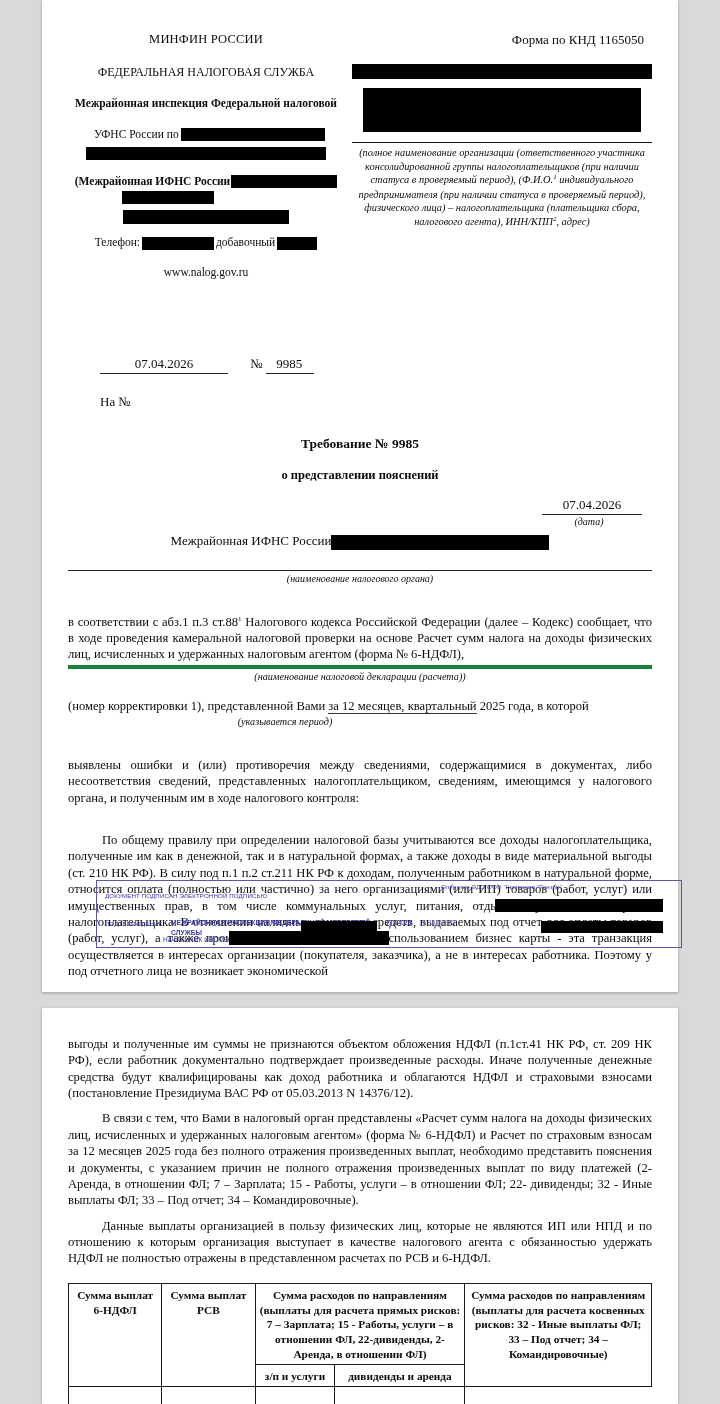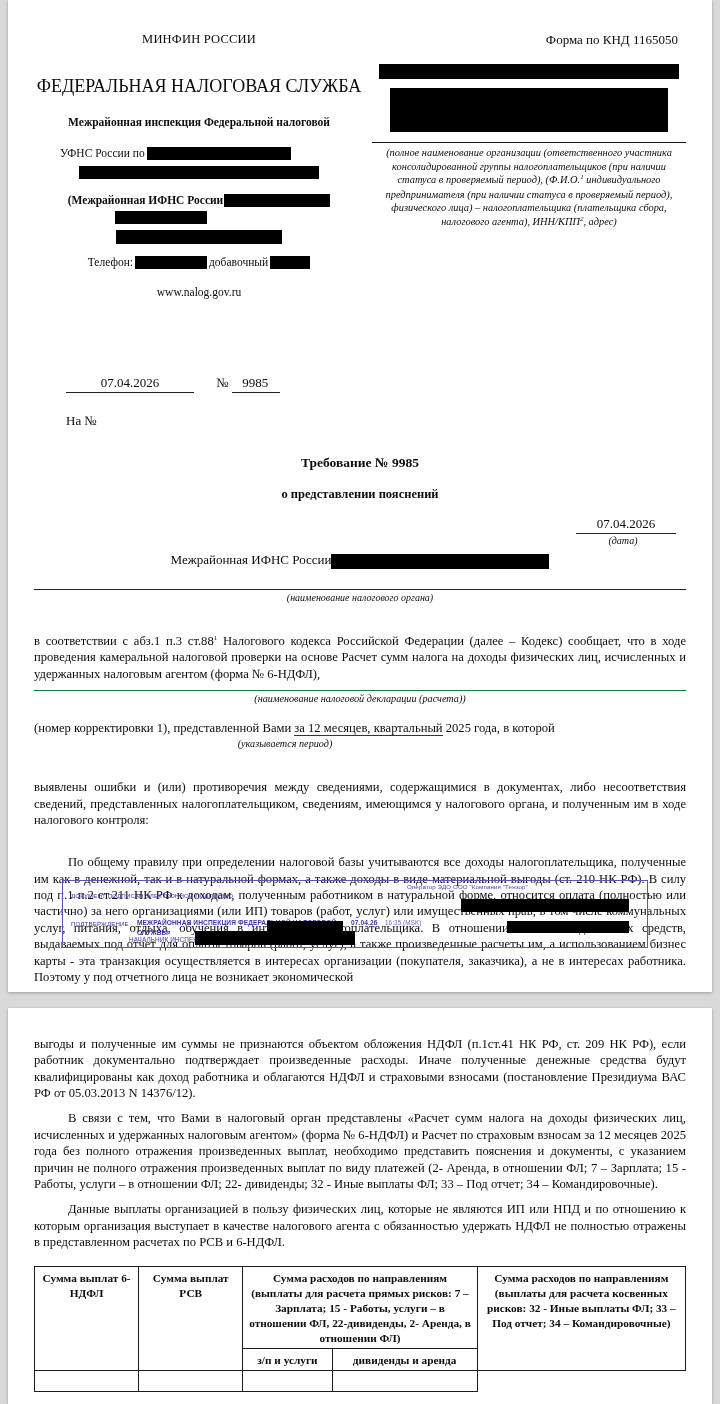--- a/index.html
+++ b/index.html
@@ -15,21 +15,21 @@
     font-family: "Liberation Serif", "DejaVu Serif", serif;
     color: #0c0c0c;
     position: relative;
   }
   .viewer {
     width: 720px;
     position: relative;
   }
   .page {
     background: #ffffff;
-    width: 704px;
+    width: 636px;
     margin: 0 auto;
     position: relative;
     box-shadow: 0 1px 3px rgba(0,0,0,0.28);
     box-sizing: border-box;
   }
   .page-one {
     height: 992px;
     padding: 30px 26px 0 26px;
   }
   .gap { height: 16px; }
@@ -58,21 +58,21 @@
     font-size: 11.5px;
     position: relative;
   }
   .form-knd {
     text-align: right;
     font-size: 13px;
     padding-top: 2px;
     padding-right: 8px;
   }
   .minfin { font-size: 12.5px; letter-spacing: .2px; }
-  .fns { font-size: 18px; margin-top: 24px; }
+  .fns { font-size: 12px; margin-top: 14px; }
 
   .row-line {
     display: flex;
     align-items: center;
     justify-content: center;
     margin-top: 13px;
     white-space: nowrap;
   }
   .row-line.left-ind { justify-content: flex-start; padding-left: 26px; }
   .bold { font-weight: bold; }
@@ -177,21 +177,21 @@
   }
 
   
   .para {
     font-size: 12.6px;
     line-height: 1.30;
     text-align: justify;
     margin-top: 20px;
   }
   .para.indent { text-indent: 34px; }
-  .uline-blk { border-bottom: 1px solid #15803d; padding-bottom: 8px; }
+  .uline-blk { border-bottom: 4px solid #15803d; padding-bottom: 2px; }
   .cap-center {
     text-align: center;
     font-style: italic;
     font-size: 10.2px;
     margin-top: 2px;
   }
   .inline-u { border-bottom: 1px solid #333; }
   .para-tight { margin-top: 9px; }
 
   

